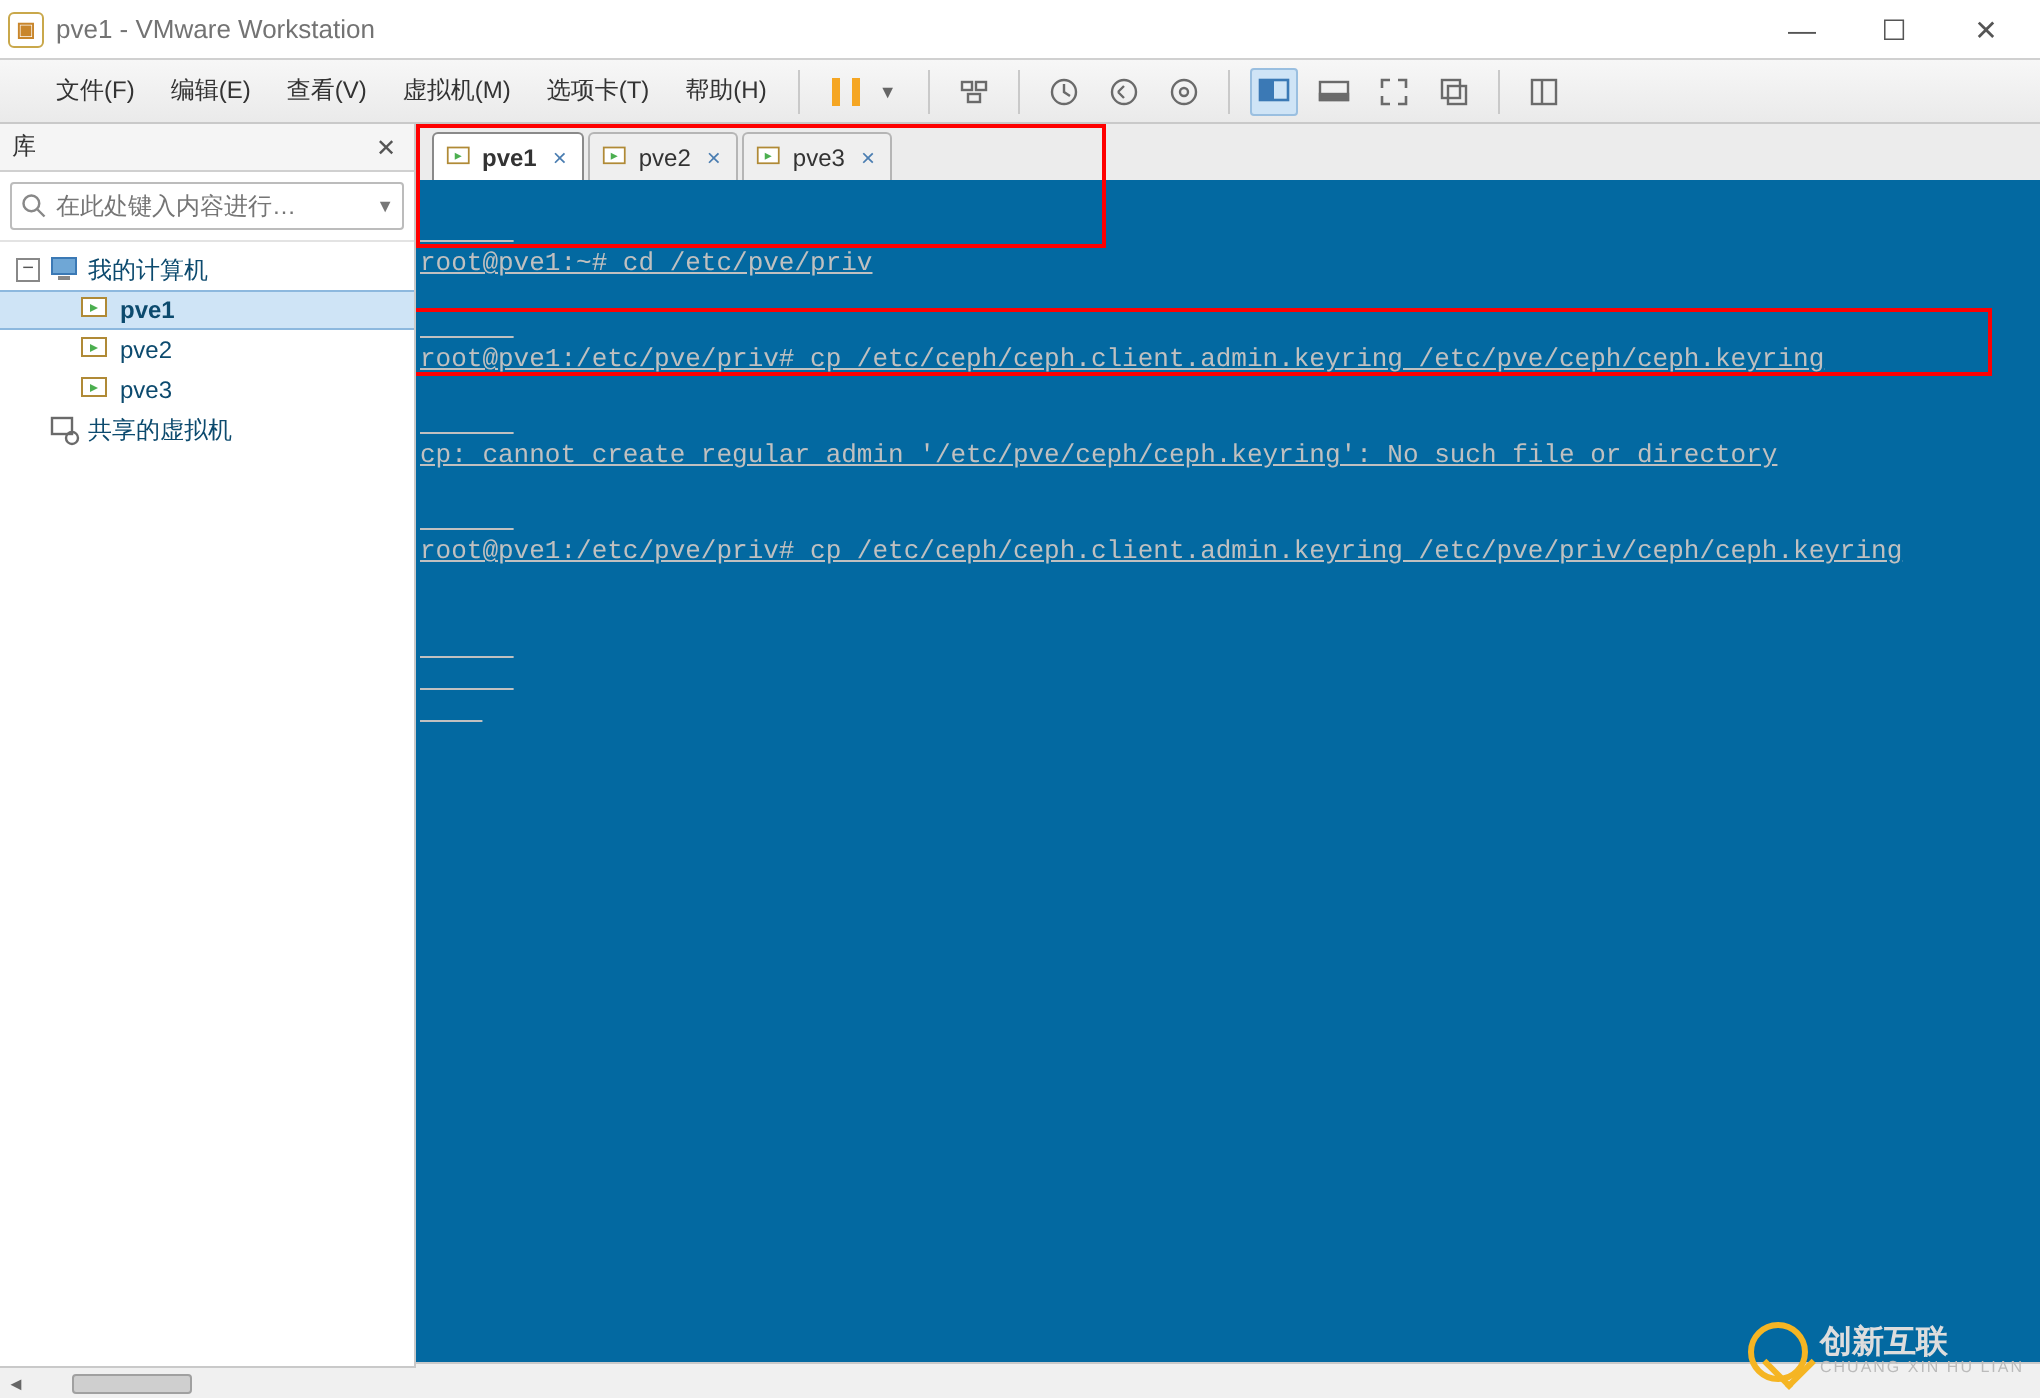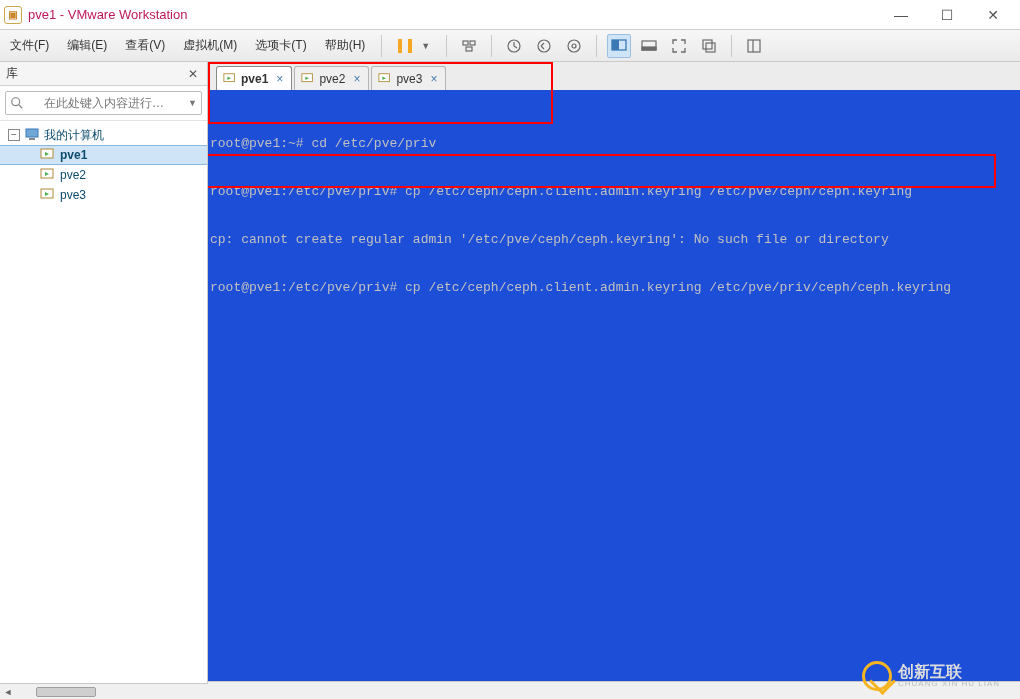--- a/index.html
+++ b/index.html
@@ -2,26 +2,26 @@
 <html><head>
   <meta charset="utf-8">
   <style>
     * { margin: 0; padding: 0; box-sizing: border-box; }
     body { font-family: "Microsoft YaHei", "Segoe UI", Tahoma, sans-serif; font-size: 12px; background: #f0f0f0; width: 1020px; height: 699px; overflow: hidden; position: relative; }
 
     
     .titlebar { height: 30px; background: #fff; border-bottom: 1px solid #d0d0d0; display: flex; align-items: center; padding: 0 4px; }
     .titlebar .app-icon { width: 18px; height: 18px; border: 1px solid #c9a84b; border-radius: 3px; display: flex; align-items: center; justify-content: center; margin-right: 6px; background:#fff;}
     .titlebar .app-icon-inner { font-size: 10px; color: #c9862b; font-weight:bold;}
-    .titlebar .title-text { flex: 1; color: #be185d; font-size: 13px; }
+    .titlebar .title-text { flex: 1; color: #737373; font-size: 13px; }
     .win-controls { display: flex; }
     .win-btn { width: 46px; height: 30px; display: flex; align-items: center; justify-content: center; font-size: 14px; color: #555; cursor: pointer; }
 
     
-    .menubar { height: 32px; background: linear-gradient(#f7f7f7,#eaeaea); border-bottom: 1px solid #c9c9c9; display: flex; align-items: center; padding: 0 2px; gap: 2px; }
+    .menubar { height: 32px; background: linear-gradient(#f7f7f7,#eaeaea); border-bottom: 1px solid #c9c9c9; display: flex; align-items: center; padding: 0 20px; gap: 2px; }
     .menu-item { padding: 4px 8px; color: #333; cursor: pointer; border-radius:2px;}
     .tb-sep { width:1px; height:22px; background:#c9c9c9; margin:0 6px; }
     .tb-btn { width: 24px; height: 24px; display:flex; align-items:center; justify-content:center; color:#6a6a6a; cursor:pointer; border-radius:2px; margin:0 2px;}
     .tb-btn.active { background:#cfe4f6; border:1px solid #9abfe0;}
     .tb-btn svg { width:16px; height:16px; }
     .pause-btn { display:flex; align-items:center; gap:3px; height:24px; padding:0 4px; border-radius:2px; margin:0 4px;}
     .pause-bar { display:inline-block; width:4px; height:14px; background:#f5a623; margin-right:2px;}
     .pause-bar + .pause-bar { margin-left:1px; }
     .dropdown-arrow { color:#666; font-size:9px; margin-left:4px;}
 
@@ -29,49 +29,49 @@
     .main { display:flex; height: calc(699px - 30px - 32px); }
 
     
     .sidebar { width: 208px; background:#fff; border-right:1px solid #c9c9c9; display:flex; flex-direction:column;}
     .sidebar-header { height:24px; border-bottom:1px solid #d0d0d0; display:flex; align-items:center; padding:0 6px; background:#f5f5f5;}
     .sidebar-header .lib-label { flex:1; color:#333; font-size:12px;}
     .sidebar-header .close-x { width:16px; height:16px; display:flex; align-items:center; justify-content:center; color:#555; cursor:pointer; font-size:12px;}
     .search-row { padding:5px; border-bottom:1px solid #e3e3e3;}
     .search-box { display:flex; align-items:center; border:1px solid #bcbcbc; border-radius:2px; height:24px; padding:0 4px; background:#fff;}
     .search-box svg { width:14px; height:14px; flex-shrink:0; }
-    .search-box input { border:none; outline:none; font-size:12px; color:#666; width:100%; margin-left:20px; font-family:inherit;}
+    .search-box input { border:none; outline:none; font-size:12px; color:#666; width:100%; margin-left:4px; font-family:inherit;}
     .search-box .chev { color:#777; font-size:9px; margin-left:2px; cursor:pointer;}
     .tree { flex:1; overflow:auto; padding:4px 0;}
     .tree-row { display:flex; align-items:center; height:20px; padding-left:8px; cursor:pointer;}
     .tree-row.selected { background:#cfe4f6; border:1px solid #8db8de; border-left:none; border-right:none;}
     .tree-toggle { width:12px; height:12px; border:1px solid #888; display:flex; align-items:center; justify-content:center; font-size:10px; line-height:1; color:#555; margin-right:4px; background:#fff;}
     .tree-spacer { width:16px; display:inline-block;}
     .tree-icon { width:16px; height:16px; display:flex; align-items:center; justify-content:center; margin-right:4px; flex-shrink:0;}
     .tree-label { color:#0c4a6e;}
     .tree-label.bold { font-weight:bold;}
 
     
     .content { flex:1; display:flex; flex-direction:column; background:#ececec; position:relative; }
     .tabstrip-wrap { position:relative; }
     .tabstrip { height:28px; display:flex; align-items:flex-end; padding-left:8px; gap:0; background:#ececec; position:relative; z-index:2;}
     .tab { display:flex; align-items:center; height:24px; padding:0 8px 0 6px; background:#efefef; border:1px solid #b5b5b5; border-bottom:none; margin-right:2px; border-radius:3px 3px 0 0; cursor:pointer; gap:4px;}
     .tab.active { background:#fff; font-weight:bold; border-color:#8a8a8a;}
     .tab .tab-icon { width:14px; height:14px; }
     .tab .tab-close { font-size:12px; color:#4a7db1; margin-left:4px; cursor:pointer; font-weight:normal;}
     .tab .tab-label { color:#333;}
 
-    .terminal { flex:1; background:#1d4ed8; color:#c0c0c0; font-family:"Consolas","Courier New",monospace; font-size:13px; line-height:16px; padding:14px 2px; white-space:pre; overflow:hidden; position:relative;}
+    .terminal { flex:1; background:#0369a1; color:#c0c0c0; font-family:"Consolas","Courier New",monospace; font-size:13px; line-height:16px; padding:2px 2px; white-space:pre; overflow:hidden; position:relative;text-decoration:underline;}
     .terminal .line { white-space:pre; }
 
     
     .annot { position:absolute; border:2px solid #f00; pointer-events:none; z-index:10;}
 
     
-    .watermark { position:absolute; right:20px; bottom:8px; display:flex; align-items:center; gap:6px; color:#ddd; font-size:16px; font-weight:bold; z-index:20;}
+    .watermark { position:absolute; right:8px; bottom:8px; display:flex; align-items:center; gap:6px; color:#ddd; font-size:16px; font-weight:bold; z-index:20;}
     .watermark .wm-icon { width:30px; height:30px; border:3px solid #f5b523; border-radius:50%; position:relative;}
     .watermark .wm-icon::after { content:""; position:absolute; right:-3px; bottom:-3px; width:16px; height:16px; border-right:3px solid #f5b523; border-bottom:3px solid #f5b523; transform:rotate(45deg);}
     .watermark .wm-text { display:flex; flex-direction:column; line-height:1;}
     .watermark .wm-sub { font-size:8px; color:#bbb; letter-spacing:1px; font-weight:normal;}
 
     
     .sb-h { position:absolute; bottom:0; left:0; right:0; height:16px; background:#f0f0f0; border-top:1px solid #c9c9c9; display:flex; align-items:center;}
     .sb-h .thumb { height:10px; background:#cfcfcf; border:1px solid #a0a0a0; border-radius:2px; margin-left:20px; width:60px;}
     .sb-h .arrow { width:16px; height:14px; display:flex; align-items:center; justify-content:center; color:#666; font-size:9px;}
 
@@ -232,20 +232,30 @@
           <span class="tree-spacer"></span>
         <span class="tree-icon">
           <svg viewBox="0 0 16 16">
               <rect x="1" y="2" width="12" height="9" fill="#fff" stroke="#b08a36"></rect>
               <polygon points="5,5 5,9 9,7" fill="#4caf50"></polygon>
             </svg>
         </span>
         <span class="tree-label">pve3</span>
       </div>
 
+      <div class="tree-row">
+        <span class="tree-spacer"></span>
+        <span class="tree-icon">
+          <svg viewBox="0 0 16 16" fill="none" stroke="#6a6a6a" stroke-width="1.2">
+              <rect x="2" y="2" width="10" height="8"></rect>
+              <circle cx="12" cy="12" r="3"></circle>
+            </svg>
+        </span>
+        <span class="tree-label">共享的虚拟机</span>
+      </div>
     </div>
     <div class="sb-h">
       <span class="arrow">◄</span>
         <div class="thumb"></div>
         <span class="arrow" style="margin-left:auto">►</span>
     </div>
   </div>
 
   <div class="content">
 

